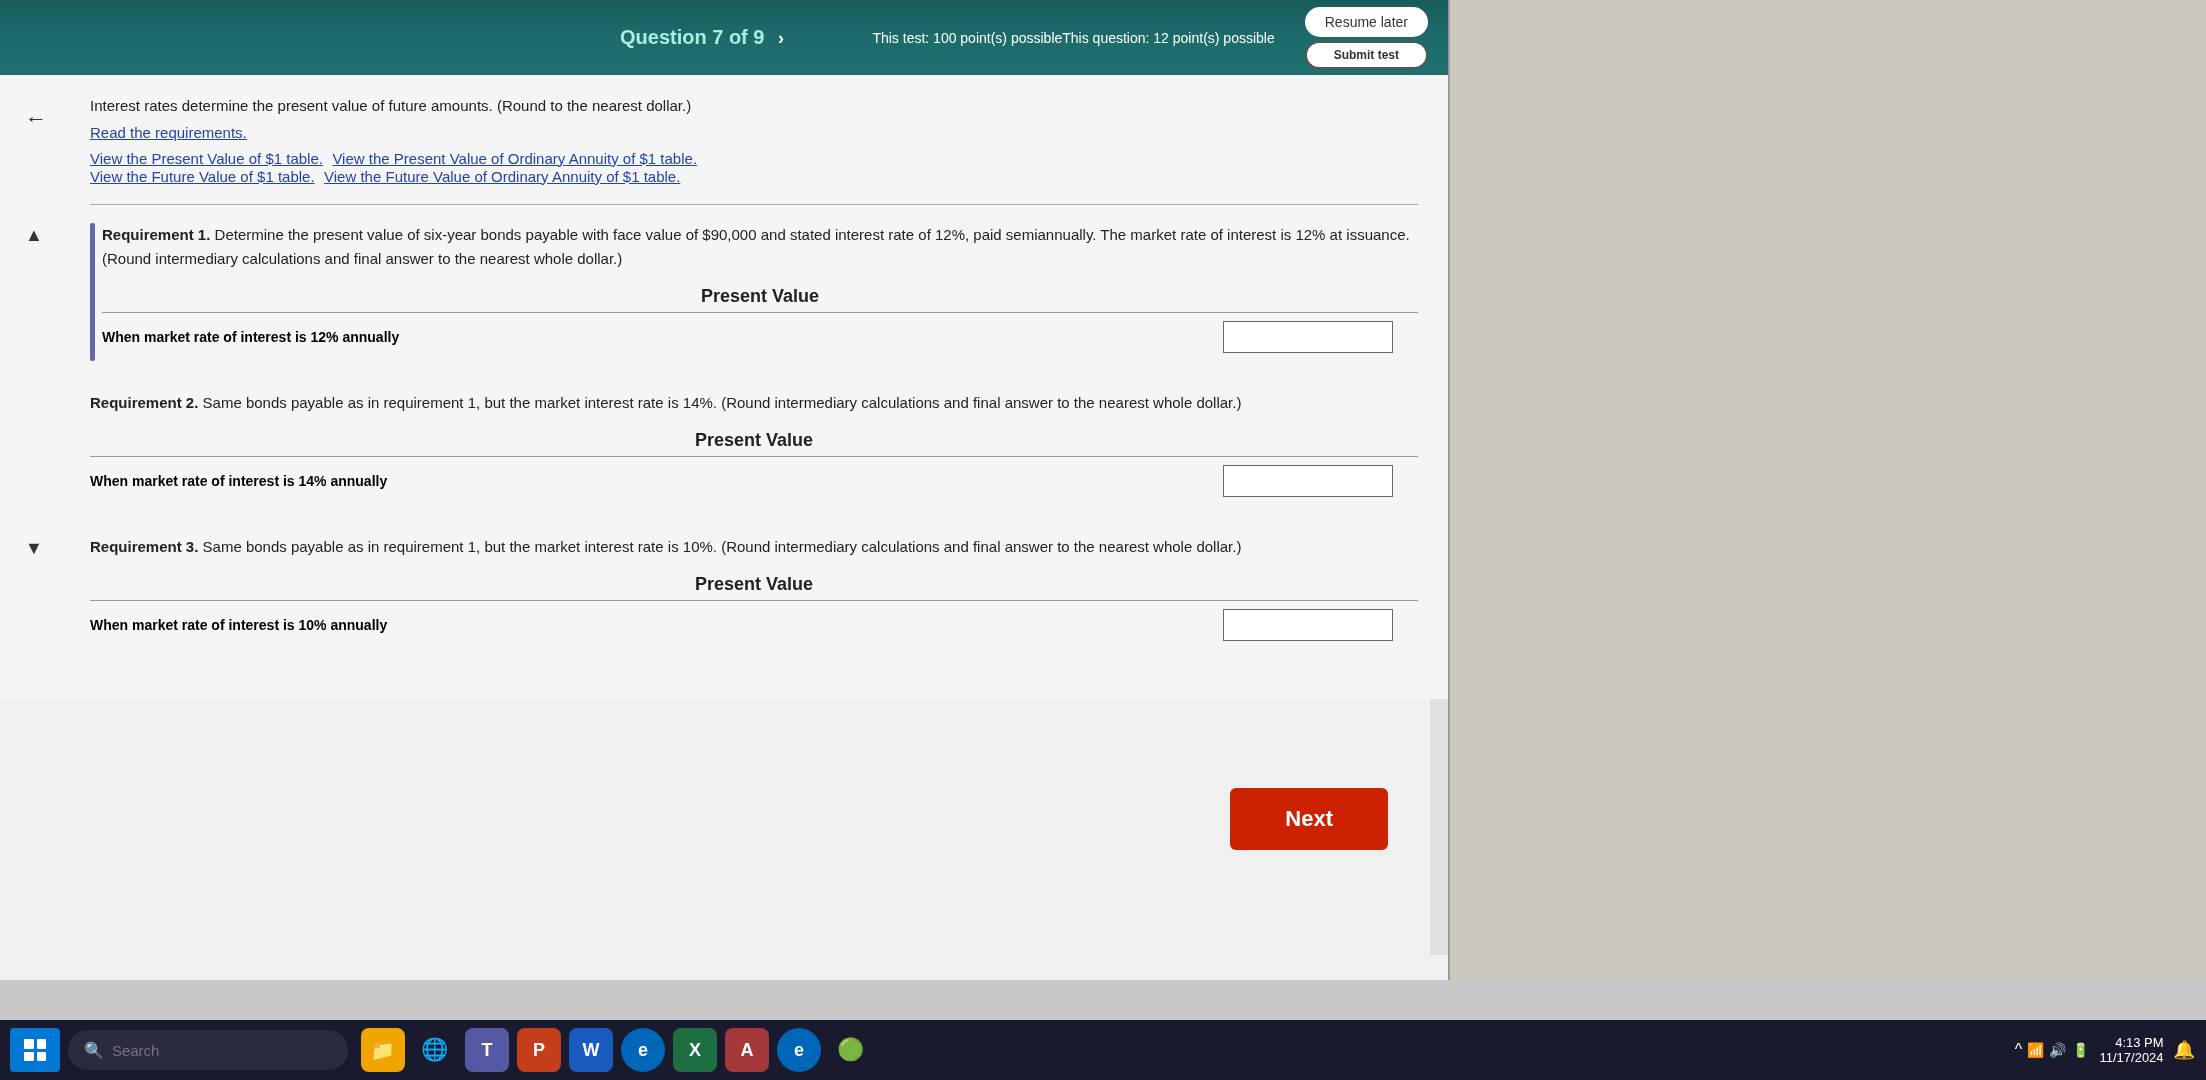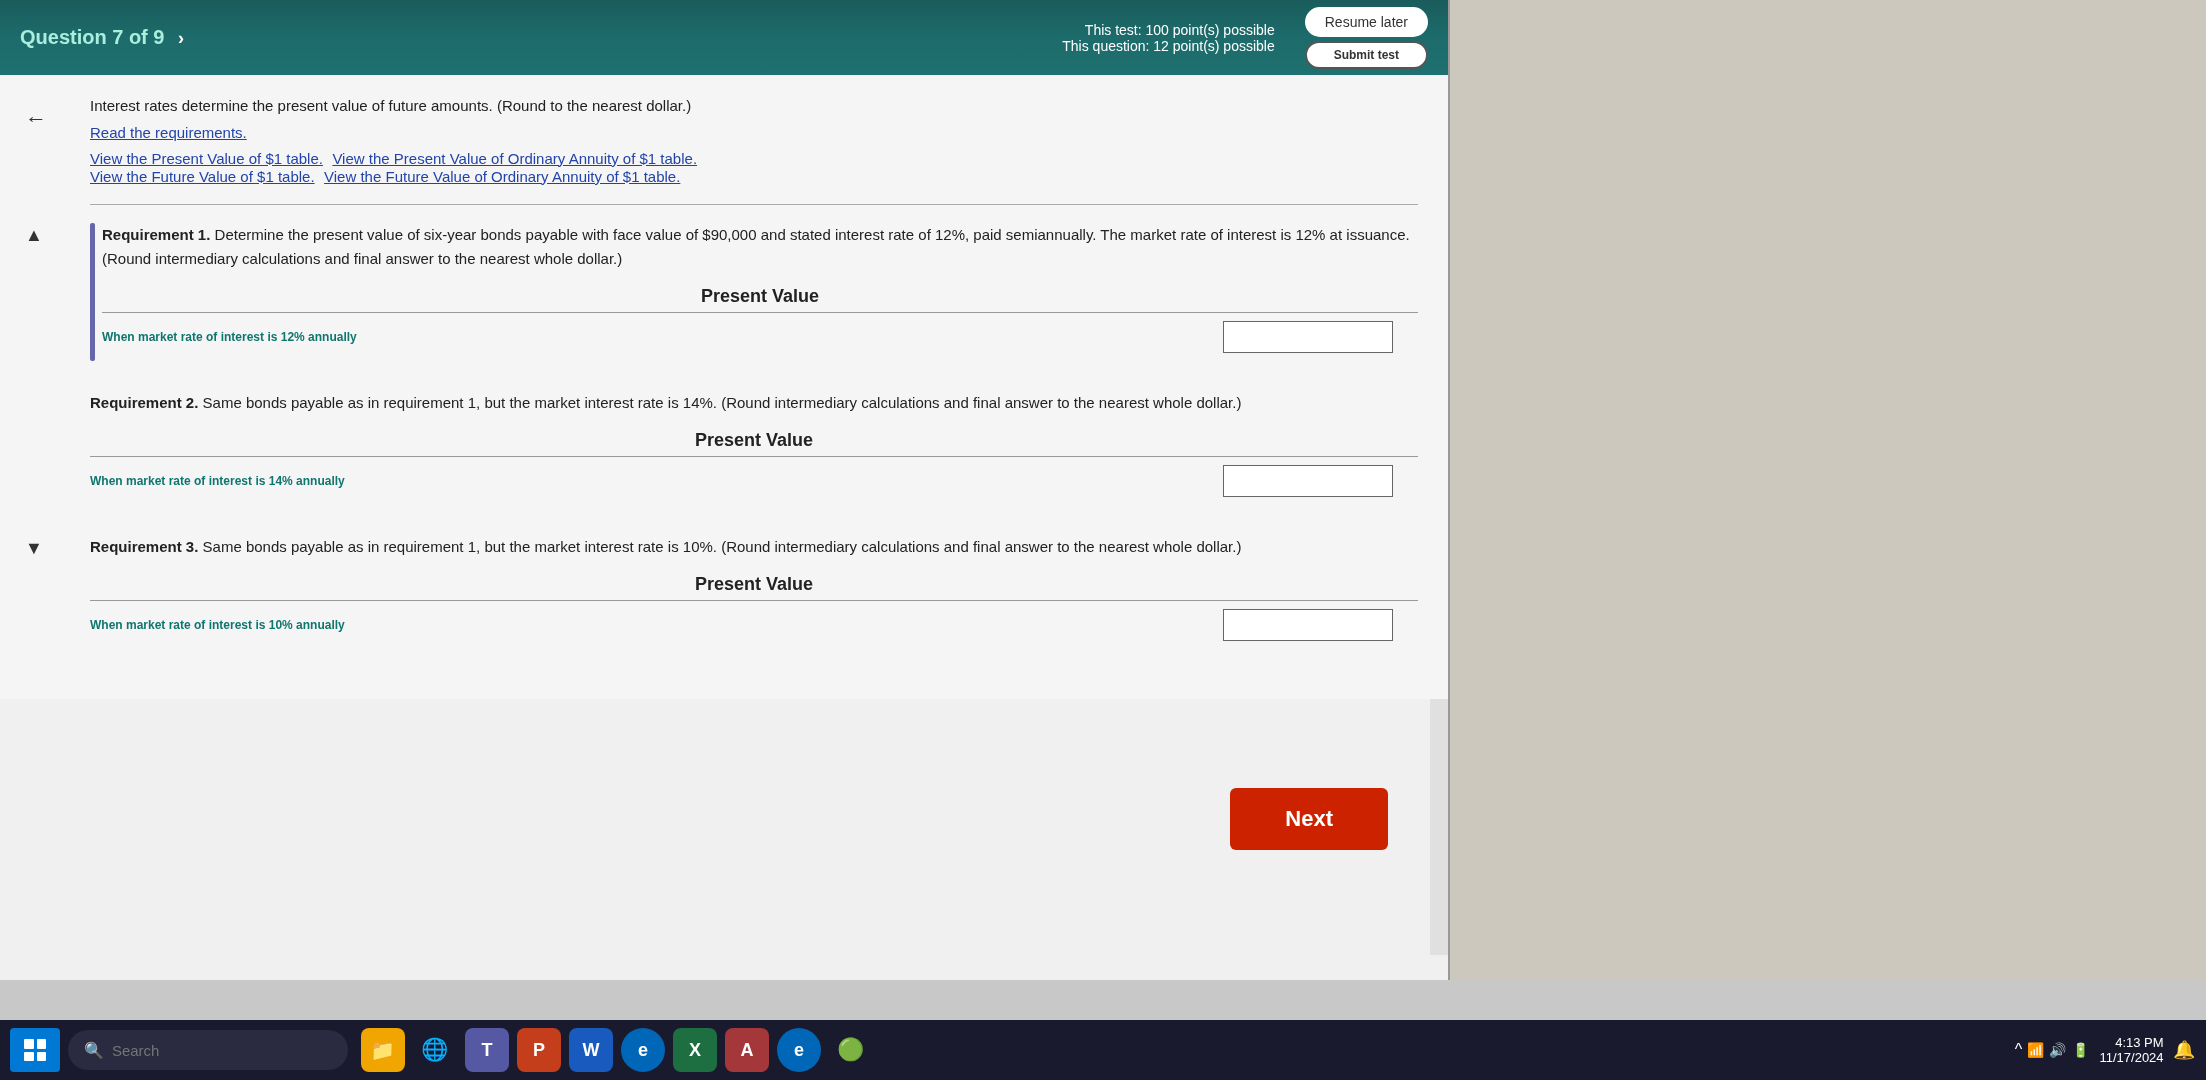--- a/index.html
+++ b/index.html
@@ -33,29 +33,29 @@
       justify-content: flex-end;
       padding: 0 20px;
       gap: 15px;
     }
 
     .question-nav {
       color: white;
       font-size: 20px;
       font-weight: bold;
       margin-right: auto;
+      margin-left: 600px;
     }
 
     .question-nav span {
       color: #aaeedd;
     }
 
     .test-info {
       display: flex;
-      flex-direction: column;
       align-items: flex-end;
       color: white;
       font-size: 14px;
       margin-right: 15px;
     }
 
     .header-buttons {
       display: flex;
       flex-direction: column;
       gap: 4px;
@@ -177,22 +177,22 @@
     .table-data-row {
       display: flex;
       align-items: center;
       border-top: 1px solid #999;
       padding-top: 8px;
       padding-bottom: 8px;
     }
 
     .row-label {
       flex: 1;
-      font-size: 12px;
-      color: #0f766e;
+      font-size: 14px;
+      color: #000000;
       font-weight: bold;
     }
 
     .input-cell {
       width: 220px;
       display: flex;
       justify-content: center;
     }
 
     .answer-input {

